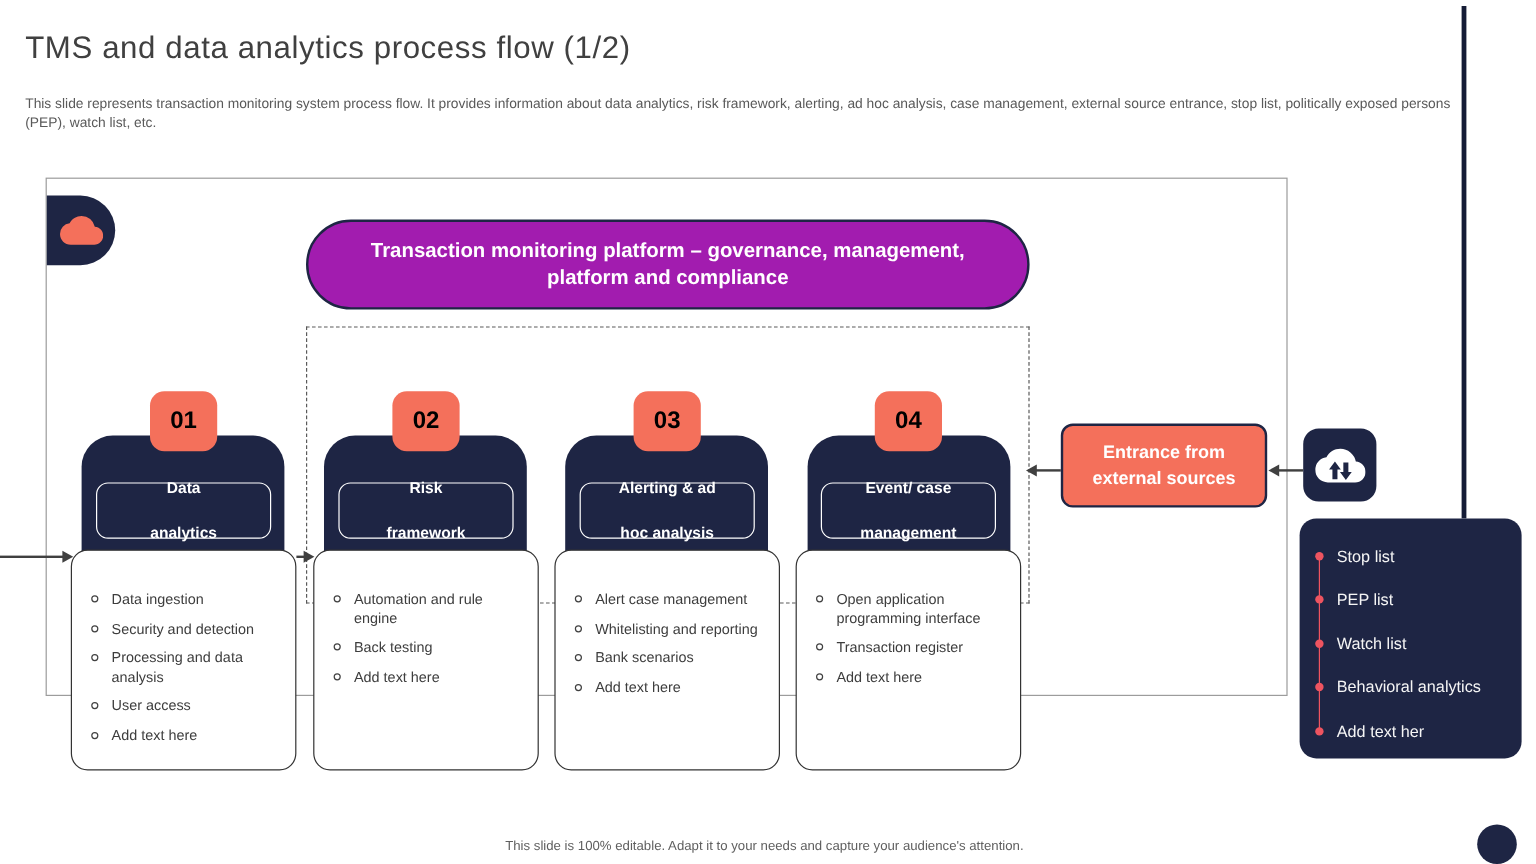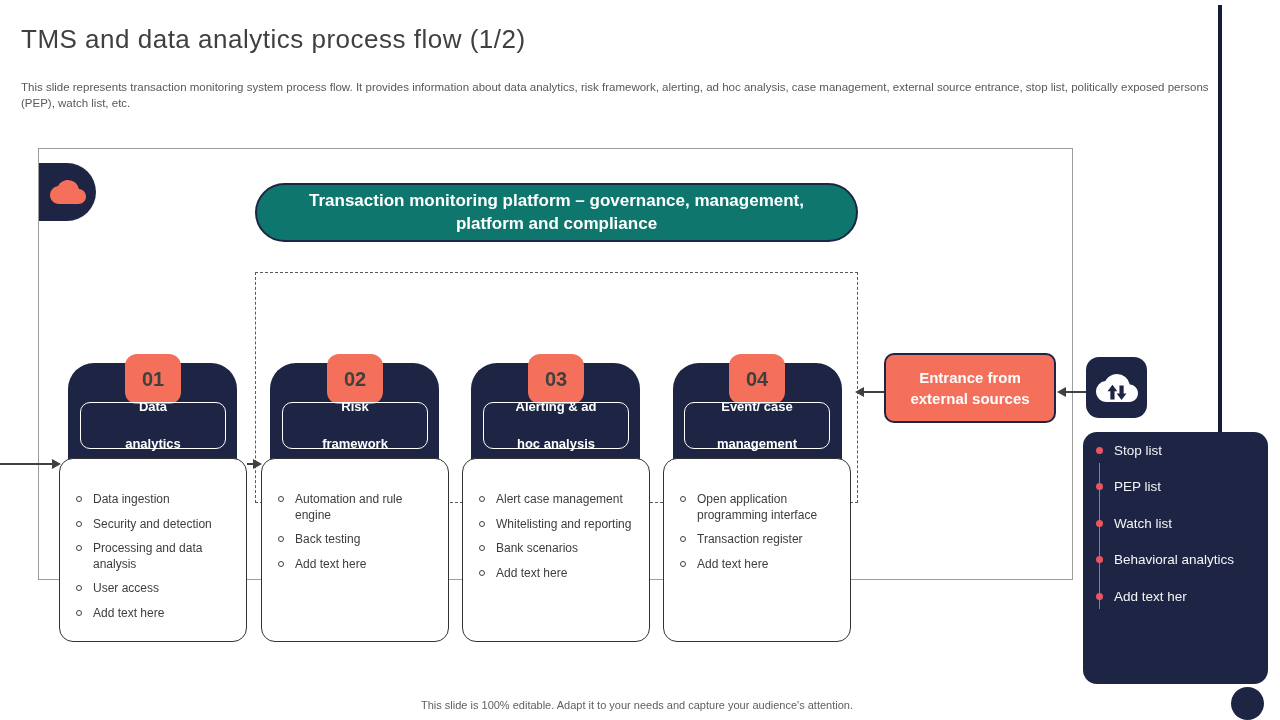--- a/index.html
+++ b/index.html
@@ -13,32 +13,32 @@
 
   
   .vline { position:absolute; left:1218px; top:5px; width:4px; height:427px; background:#151c36; }
   .corner-dot { position:absolute; left:1231px; top:687px; width:33px; height:33px; border-radius:50%; background:#1e2544; }
 
   
   .frame { position:absolute; left:38px; top:148px; width:1035px; height:432px; border:1px solid #9c9c9c; z-index:0; }
   .dashed { position:absolute; left:255px; top:272px; width:603px; height:231px; border:1px dashed #5a5a5a; z-index:1; }
 
   
-  .pill { position:absolute; left:255px; top:183px; width:603px; height:59px; background:#0f766e; border:2px solid #1e2544;
+  .pill { position:absolute; left:255px; top:183px; width:603px; height:75px; background:#a21caf; border:2px solid #1e2544;
           border-radius:40px; display:flex; flex-direction:column; justify-content:center; align-items:center;
           color:#fff; font-weight:bold; font-size:17px; text-align:center; z-index:2; line-height:1.35; }
 
   
   .badge-cloud { position:absolute; left:39px; top:163px; width:57px; height:58px; background:#1e2544;
                  border-radius:0 30px 30px 0; display:flex; align-items:center; justify-content:center; z-index:2; }
 
   
   .col-header { position:absolute; top:363px; width:169px; height:100px; background:#1e2544; border-radius:26px 26px 0 0; z-index:2; }
-  .num-badge  { position:absolute; top:354px; width:56px; height:50px; background:#f4705b; border-radius:12px; z-index:3;
-                display:flex; align-items:center; justify-content:center; color:#404040; font-weight:bold; font-size:20px; }
+  .num-badge  { position:absolute; top:326px; width:56px; height:50px; background:#f4705b; border-radius:12px; z-index:3;
+                display:flex; align-items:center; justify-content:center; color:#000000; font-weight:bold; font-size:20px; }
   .label-box  { position:absolute; top:402px; width:146px; height:47px; border:1px solid #ffffff; border-radius:10px; z-index:3;
                 display:flex; flex-direction:column; justify-content:center; align-items:center;
                 color:#ffffff; font-weight:bold; font-size:13px; line-height:1.25; text-align:center;gap:20px; }
   .list-box   { position:absolute; top:458px; width:188px; height:184px; background:#ffffff; border:1.4px solid #333333;
                 border-radius:14px; z-index:3; padding:33px 8px 0 16px; }
   .list-box ul { list-style:none; }
   .list-box li { display:flex; gap:11px; margin-bottom:9px; font-size:12px; color:#3d3d3d; line-height:1.3; }
   .o { flex:0 0 auto; width:6px; height:6px; border:1.2px solid #404040; border-radius:50%; margin-top:4px; }
 
   
@@ -50,22 +50,22 @@
   
   .entrance { position:absolute; left:884px; top:353px; width:172px; height:70px; background:#f4705b; border:2px solid #1e2544;
               border-radius:10px; display:flex; align-items:center; justify-content:center; text-align:center;
               color:#ffffff; font-weight:bold; font-size:15px; line-height:1.4; padding:0 10px; z-index:2; }
 
   
   .transfer { position:absolute; left:1086px; top:357px; width:61px; height:61px; background:#1e2544; border-radius:13px;
               display:flex; align-items:center; justify-content:center; z-index:2; }
 
   
-  .panel { position:absolute; left:1083px; top:432px; width:185px; height:252px; background:#1e2544; border-radius:14px;
-           z-index:2; }
+  .panel { position:absolute; left:1083px; top:432px; width:185px; height:200px; background:#1e2544; border-radius:14px;
+           z-index:2; padding-top:13px; }
   .panel .rail { position:absolute; left:15.5px; top:31px; width:1.6px; height:146px; background:#ee5460; }
   .panel .pitem { position:relative; height:36.5px; display:flex; align-items:center; padding-left:31px;
                   color:#f5f5f5; font-size:13.5px; }
   .panel .dot { position:absolute; left:13px; width:7px; height:7px; border-radius:50%; background:#ee5460; }
 
   
   .footnote { position:absolute; left:70px; top:664px; font-size:15px; color:#404040; }
   .footnote b { font-weight:bold; }
   .footer { position:absolute; left:0; top:699px; width:1274px; text-align:center; font-size:11px; color:#5f5f5f; }
 </style>

